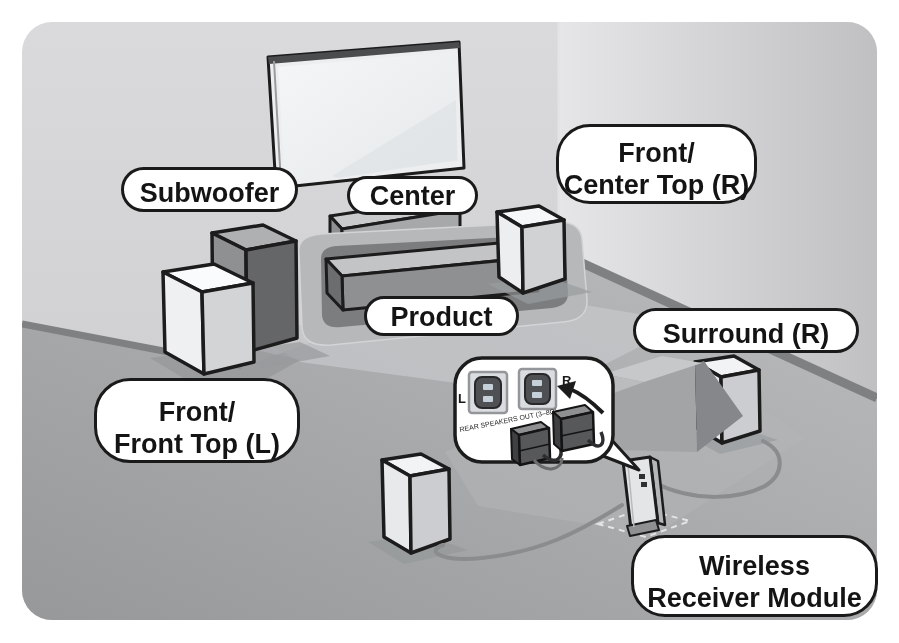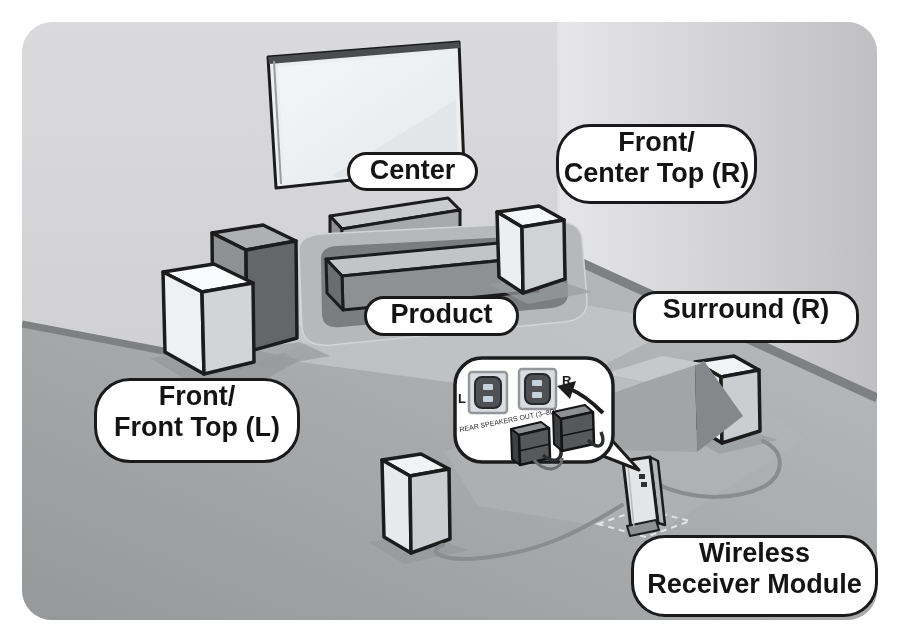--- a/index.html
+++ b/index.html
@@ -3,28 +3,28 @@
 <meta charset="utf-8">
 <style>
   html,body{margin:0;padding:0;background:#ffffff;}
   #stage{
     position:relative;width:899px;height:643px;background:#ffffff;overflow:hidden;
     font-family:"Liberation Sans",sans-serif;
   }
   #scene{position:absolute;left:0;top:0;width:899px;height:643px;}
   .bubble{
     position:absolute;background:#ffffff;border:3px solid #1a1a1a;
-    display:flex;flex-direction:column;align-items:center;justify-content:flex-start;
+    display:flex;flex-direction:column;align-items:center;justify-content:flex-end;
     font-weight:bold;font-size:27px;color:#141414;line-height:1.16;
     box-sizing:border-box;text-align:center;white-space:nowrap;z-index:5;
   }
   .b-subwoofer{left:121px;top:167px;width:177px;height:45px;border-radius:23px;}
-  .b-center{left:347px;top:152px;width:131px;height:39px;border-radius:20px;}
+  .b-center{left:347px;top:176px;width:131px;height:39px;border-radius:20px;}
   .b-front-r{left:556px;top:124px;width:201px;height:80px;border-radius:34px;}
-  .b-surround-r{left:633px;top:291px;width:226px;height:52px;border-radius:23px;}
+  .b-surround-r{left:633px;top:308px;width:226px;height:45px;border-radius:23px;}
   .b-product{left:364px;top:296px;width:155px;height:40px;border-radius:20px;}
   .b-front-l{left:94px;top:378px;width:206px;height:85px;border-radius:36px;}
   .b-surround-l{left:182px;top:520px;width:188px;height:43px;border-radius:22px;}
   .b-wireless{left:631px;top:535px;width:247px;height:82px;border-radius:34px;}
 </style>
 </head>
 <body>
 
 <div id="stage">
 
@@ -181,20 +181,23 @@
       </g>
 
       <g>
         <path d="M 603 413 Q 585 395 570 389" fill="none" stroke="#1c1c1c" stroke-width="4"></path>
         <polygon points="576,381 557,386 570,399" fill="#1c1c1c"></polygon>
       </g>
     </g>
   </g>
 </svg>
 
+<div class="bubble b-subwoofer">
+  <span>Subwoofer</span>
+</div>
 <div class="bubble b-center">
   <span>Center</span>
 </div>
 <div class="bubble b-front-r">
   <span>Front/</span>
   <span>Center Top (R)</span>
 </div>
 <div class="bubble b-surround-r">
   <span>Surround (R)</span>
 </div>

